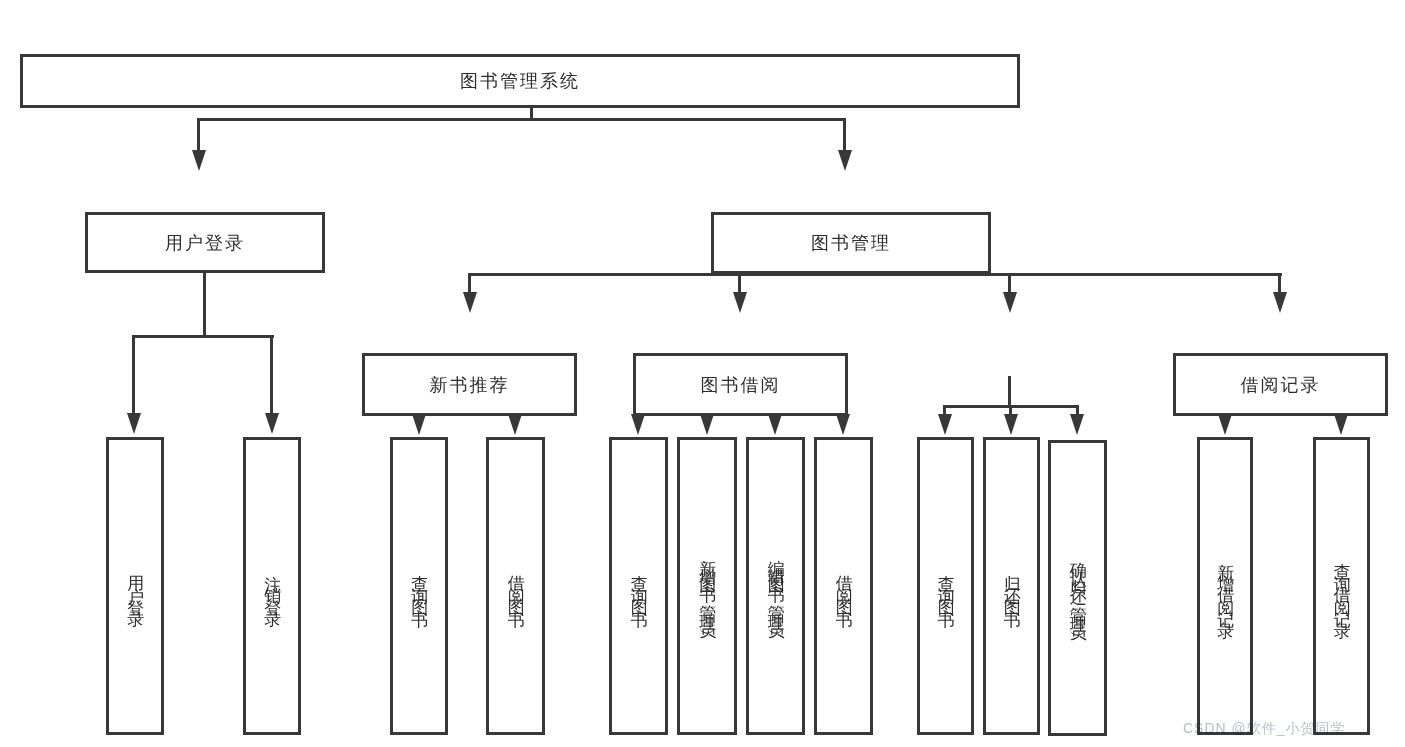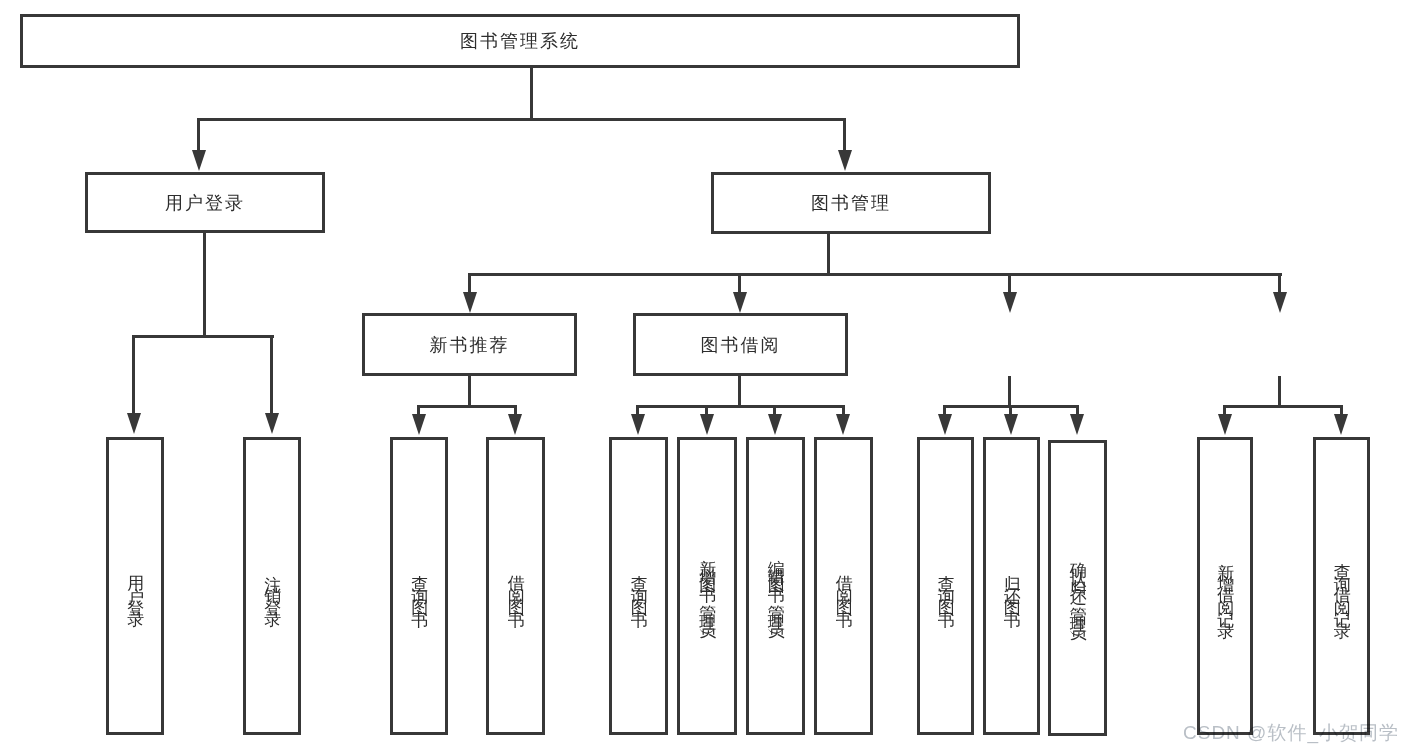--- a/index.html
+++ b/index.html
@@ -18,20 +18,21 @@
   .box{
     position:absolute;
     background:#ffffff;
     border:3px solid var(--line);
     box-sizing:border-box;
     display:flex;align-items:center;justify-content:center;
     color:var(--text);
     font-size:18px;
     letter-spacing:2px;
     z-index:2;
+    margin-top:40px;
   }
   .vbox{
     position:absolute;
     background:#ffffff;
     border:3px solid var(--line);
     box-sizing:border-box;
     display:flex;align-items:center;justify-content:center;
     color:var(--text);
     z-index:2;
   }
@@ -52,21 +53,21 @@
     position:absolute;
     width:0;height:0;
     border-left:7px solid transparent;
     border-right:7px solid transparent;
     border-top:21px solid var(--line);
     z-index:1;
   }
   .watermark{
     position:absolute;
     left:1183px;top:720px;
-    font-size:19px;
+    font-size:14px;
     color:var(--wm);
     letter-spacing:1px;
     z-index:5;
     mix-blend-mode:multiply;
     white-space:nowrap;
   }
 </style>
 </head>
 <body>
 
@@ -107,20 +108,23 @@
   <div class="arr" style="left:1003px;top:292px;"></div>
   <div class="line" style="left:1278px;top:273px;width:3px;height:21px;"></div>
   <div class="arr" style="left:1273px;top:292px;"></div>
 
   <div class="box" style="left:362px;top:313px;width:215px;height:63px;justify-content:center;">
     <span>新书推荐</span>
   </div>
   <div class="box" style="left:633px;top:313px;width:215px;height:63px;">
     <span>图书借阅</span>
   </div>
+  <div class="box" style="left:1173px;top:313px;width:215px;height:63px;">
+    <span>借阅记录</span>
+  </div>
 
   <div class="line" style="left:468px;top:376px;width:3px;height:31px;"></div>
   <div class="line" style="left:417px;top:405px;width:100px;height:3px;"></div>
   <div class="line" style="left:417px;top:405px;width:3px;height:10px;"></div>
   <div class="arr" style="left:412px;top:414px;"></div>
   <div class="line" style="left:514px;top:405px;width:3px;height:10px;"></div>
   <div class="arr" style="left:508px;top:414px;"></div>
 
   <div class="line" style="left:738px;top:376px;width:3px;height:31px;"></div>
   <div class="line" style="left:636px;top:405px;width:209px;height:3px;"></div>

